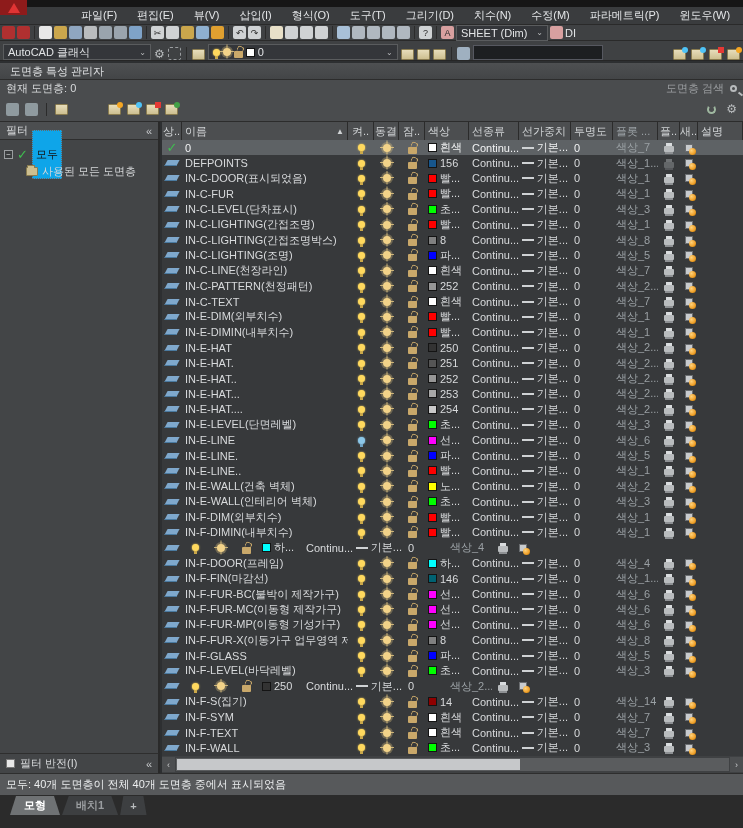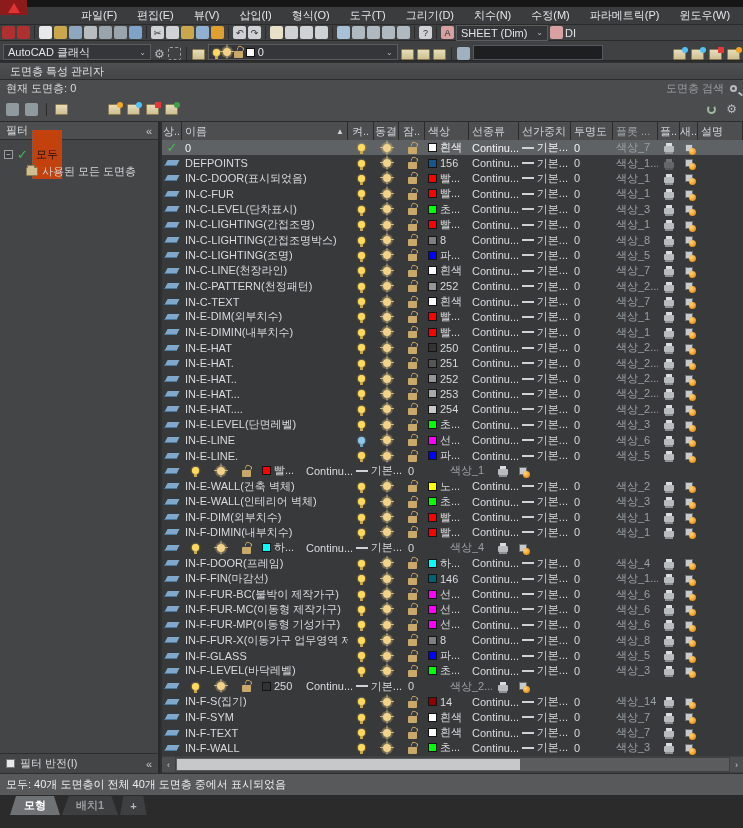--- a/index.html
+++ b/index.html
@@ -63,21 +63,21 @@
   .tools-row{position:absolute;left:0;top:97px;width:743px;height:25px;background:#4a4c4e;display:flex;align-items:center;gap:6px;padding:0 6px;border-bottom:1px solid #2c2c2c;}
   .tools-right{margin-left:auto;display:flex;gap:10px;align-items:center;}
 
   
   .filter-panel{position:absolute;left:0;top:122px;width:160px;height:631px;background:#434547;border-right:2px solid #2a2a2a;}
   .panel-head{height:18px;background:#4c4e50;display:flex;align-items:center;justify-content:space-between;padding:0 6px;border-bottom:1px solid #2e2e2e;color:#d6d8da;}
   .chev{color:#c8cacc;font-size:11px;}
   .tree{padding:6px 4px;}
   .tree-row{display:flex;align-items:center;gap:4px;height:17px;}
   .expander{width:9px;height:9px;border:1px solid #9a9da0;color:#d8dadc;font-size:8px;line-height:7px;text-align:center;background:#3a3c3e;}
-  .tree-label-sel{background:#c2410c;color:#141414;padding:16px 3px;border:1px dotted #666;}
+  .tree-label-sel{background:#0ea5e9;color:#141414;padding:16px 3px;border:1px dotted #666;}
   .tree-child{margin-left:22px;color:#d6d8da;}
   .filter-invert{position:absolute;left:0;top:753px;width:160px;height:20px;background:#434547;display:flex;align-items:center;gap:5px;padding:0 6px;border-top:1px solid #2e2e2e;border-right:2px solid #2a2a2a;color:#d6d8da;}
   .checkbox{width:9px;height:9px;background:#e8e8e8;border:1px solid #777;}
   .filter-invert .chev{margin-left:auto;}
 
   .table{position:absolute;left:162px;top:122px;width:581px;height:634px;background:#333537;}
   .thead{display:flex;height:18px;background:#4c4e50;color:#d0d3d5;}
   .th{display:flex;align-items:center;padding:0 3px;border-right:1px solid #2b2b2b;overflow:hidden;white-space:nowrap;}
   .tbody{height:616px;overflow:hidden;}
   .tr{display:flex;height:15.4px;background:#37393b;align-items:center;color:#d8dadc;}
@@ -984,20 +984,21 @@
           </span>
       <span class="td c11">
             <span class="vpbox"></span>
           </span>
       <span class="td c12"></span>
     </div>
         <div class="tr">
       <span class="td c0">
             <span class="slab"></span>
           </span>
+      <span class="td c1">IN-E-LINE..</span>
       <span class="td c2">
             <span class="bulb"></span>
           </span>
       <span class="td c3">
             <span class="sun"></span>
           </span>
       <span class="td c4">
             <span class="lockicon"></span>
           </span>
       <span class="td c5">

